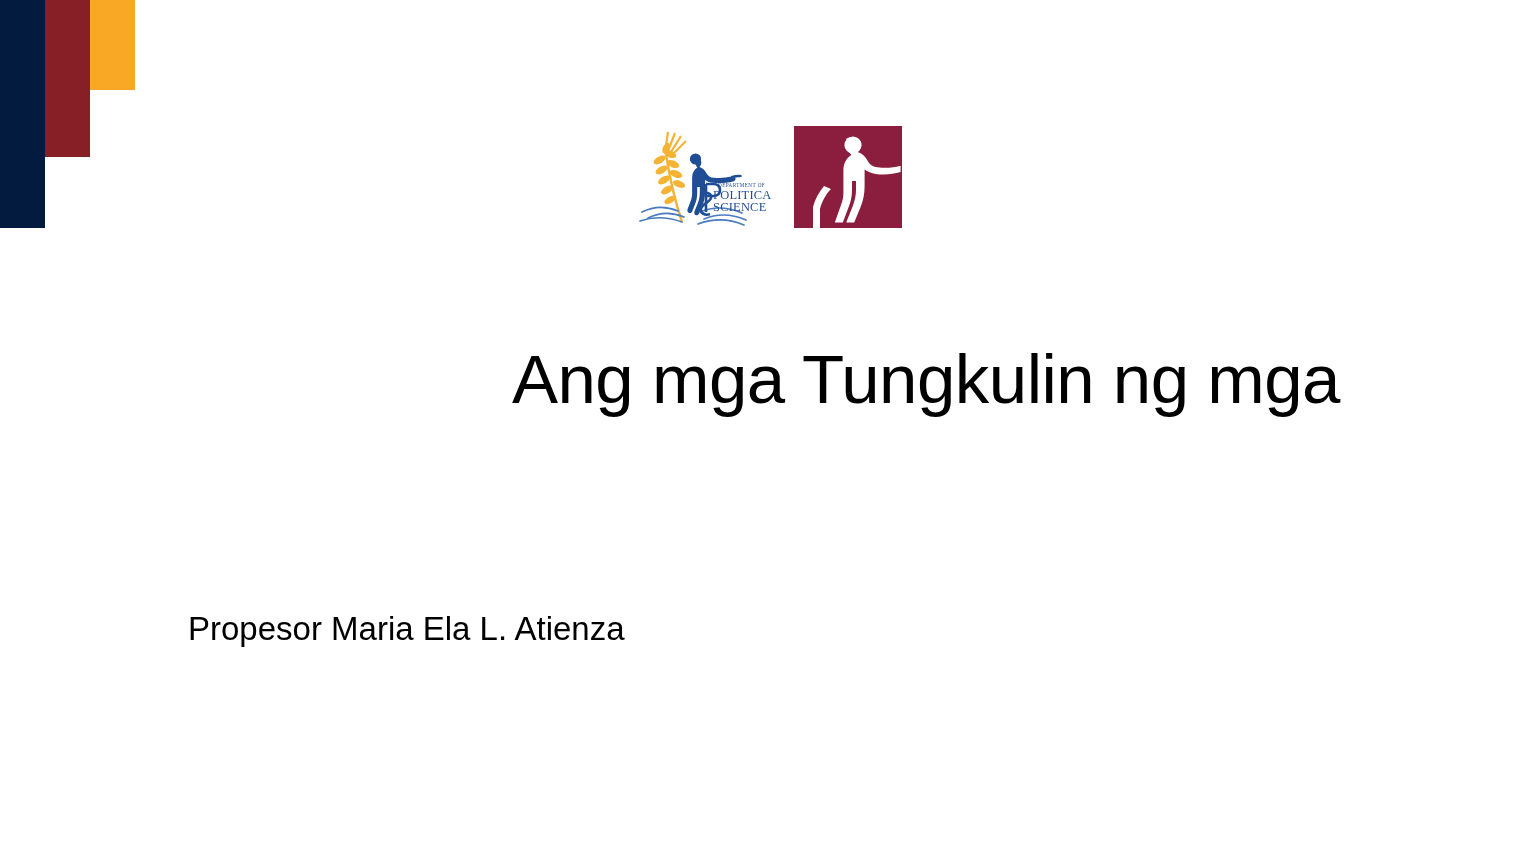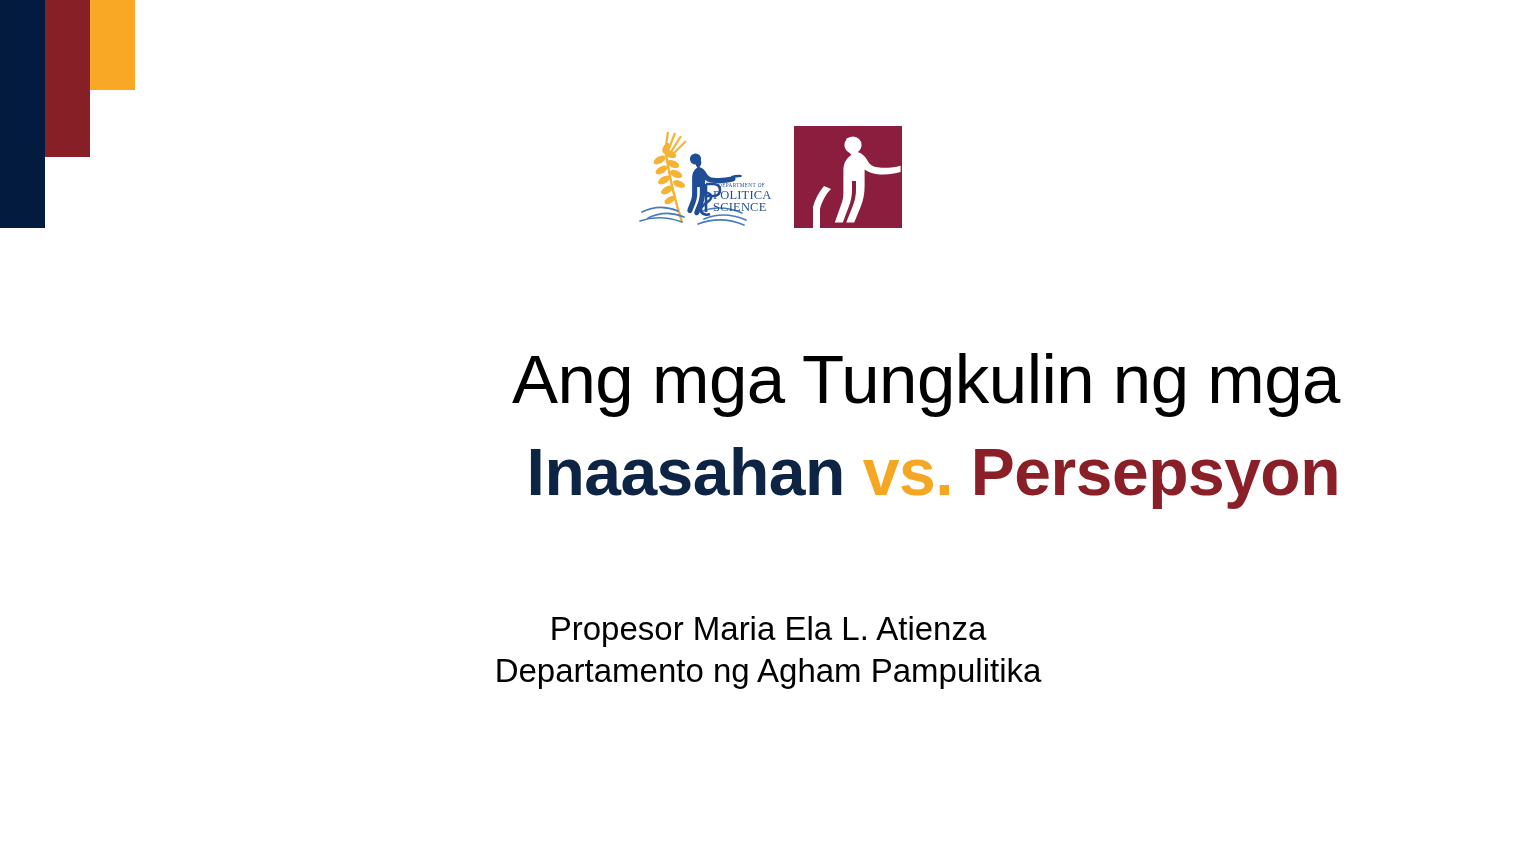--- a/index.html
+++ b/index.html
@@ -88,21 +88,21 @@
   .w-navy   { color: #0E2445; }
   .w-orange { color: #F5A623; }
   .w-red    { color: #8A1F28; }
 
   
   .author-block {
     position: absolute;
     top: 608px;
     left: 188px;
     width: 1160px;
-    text-align: center;
+    text-align: left;
   }
   .author-line {
     font-family: "Liberation Sans", sans-serif;
     font-size: 33px;
     line-height: 42px;
     font-weight: 400;
     color: #000000;
     white-space: nowrap;
   }
 </style>
@@ -198,21 +198,19 @@
           <path d="M30 60 c-5 6 -9 13 -11 21 l0 21 l7 0 l0 -19
                    c2 -8 6 -15 11 -20 z"></path>
         </g>
       </svg>
     </div>
 
   </div>
 
   <div class="title-block">
     <div class="title-line">Ang mga Tungkulin ng mga</div>
-    <div class="subtitle-line"><span class="w-navy">Inaasahan</span> <span class="w-orange">vs.</span> <span class="w-red">Persepsyon</span></div>
   </div>
 
   <div class="author-block">
     <div class="author-line">Propesor Maria Ela L. Atienza</div>
-    <div class="author-line">Departamento ng Agham Pampulitika</div>
   </div>
 
 </div>
 
 </body></html>

